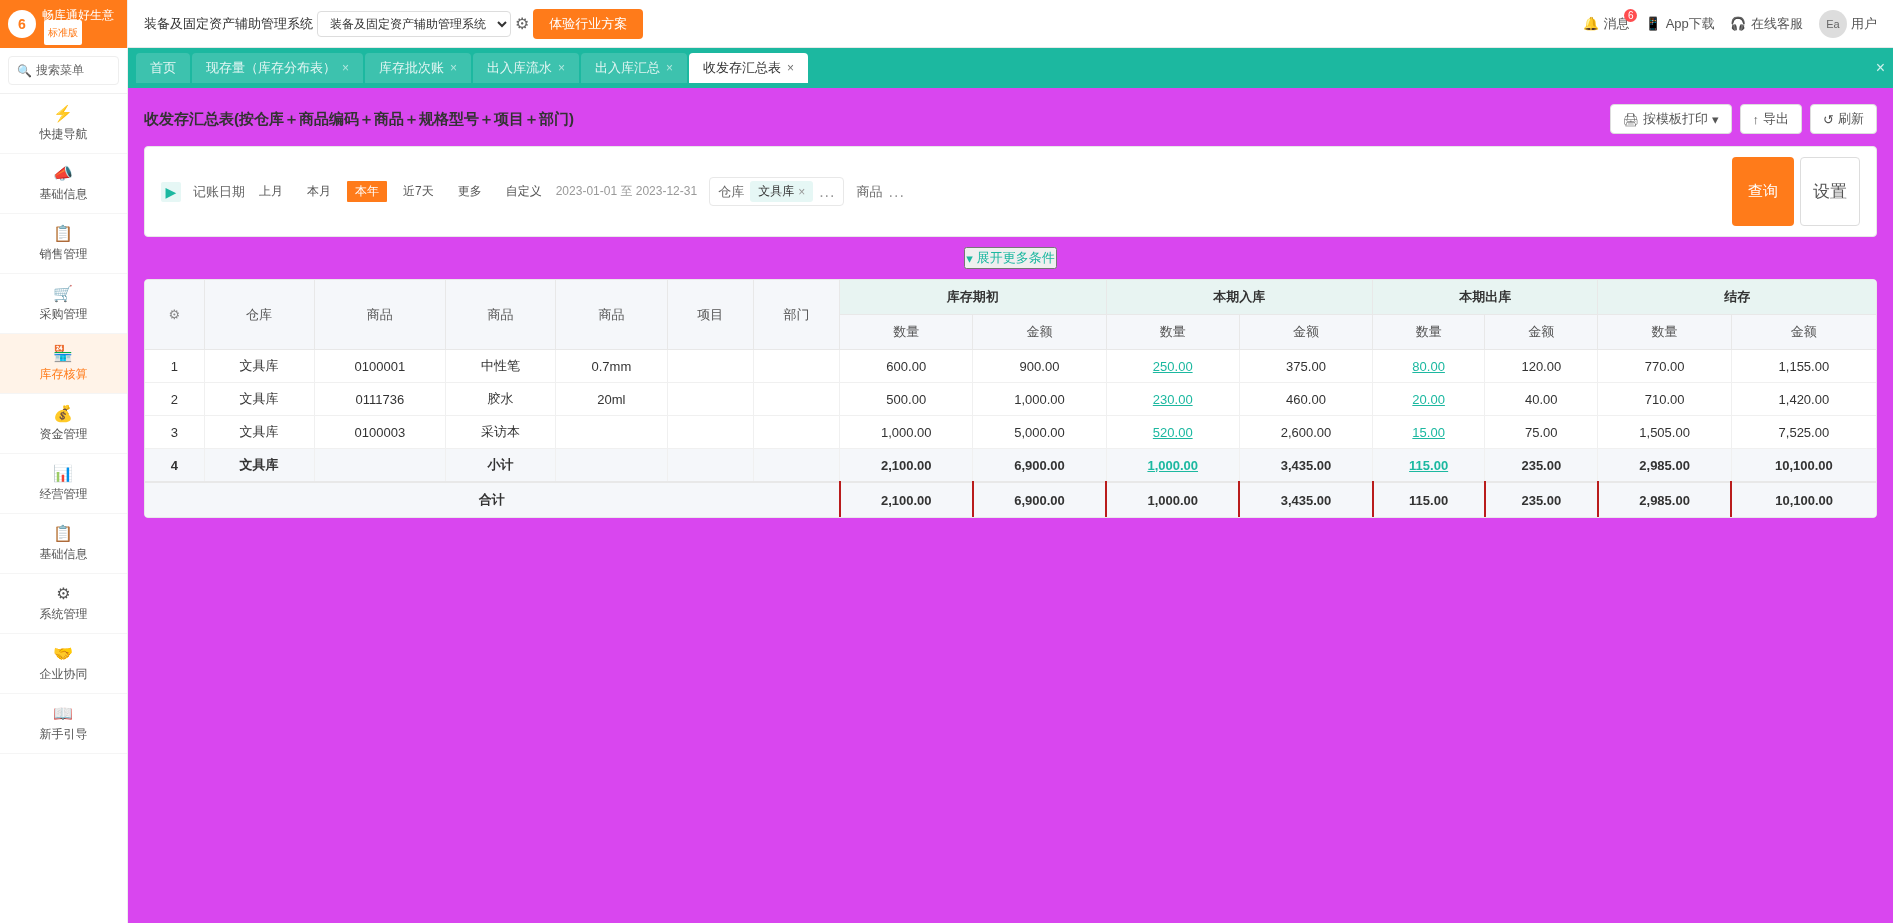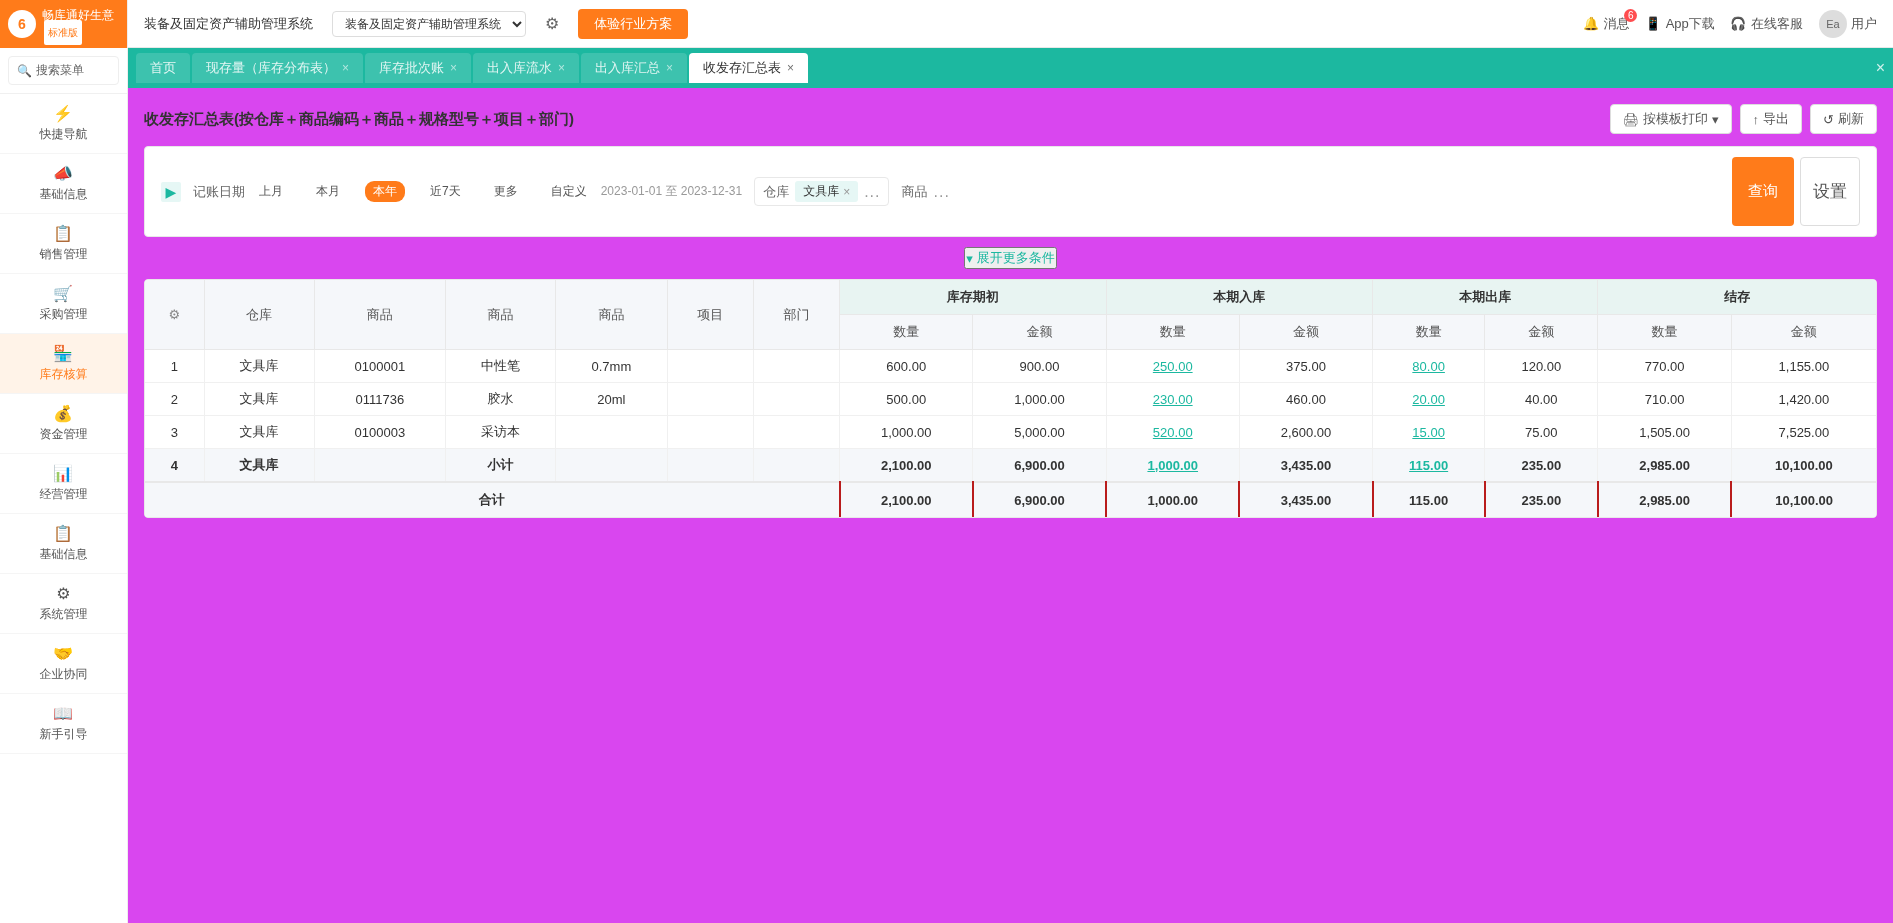--- a/index.html
+++ b/index.html
@@ -17,21 +17,21 @@
     .sidebar-item { display: flex; flex-direction: column; align-items: center; padding: 10px 0; cursor: pointer; color: #555; font-size: 12px; gap: 3px; border-bottom: 1px solid #f5f5f5; }
     .sidebar-item.active { background: #fff3e8; color: #ff7b1a; }
     .sidebar-item-icon { font-size: 16px; }
     .sidebar-item-label { font-size: 12px; }
 
     
     .main { flex: 1; display: flex; flex-direction: column; overflow: hidden; }
 
     
     .topbar { height: 48px; background: #fff; border-bottom: 1px solid #e8e8e8; display: flex; align-items: center; justify-content: space-between; padding: 0 16px; flex-shrink: 0; }
-    .topbar-left { display: flex; align-items: center; gap: 19px; }
+    .topbar-left { display: flex; align-items: center; gap: 4px; }
     .topbar-system-name { font-size: 13px; color: #333; }
     .topbar-system-select { border: 1px solid #ddd; border-radius: 4px; padding: 4px 8px; font-size: 12px; color: #333; background: #fff; cursor: pointer; }
     .topbar-settings { color: #666; cursor: pointer; font-size: 16px; }
     .topbar-trial-btn { background: #ff7b1a; color: #fff; border: none; border-radius: 4px; padding: 6px 16px; font-size: 13px; cursor: pointer; }
     .topbar-right { display: flex; align-items: center; gap: 16px; color: #555; font-size: 13px; }
     .topbar-right-item { display: flex; align-items: center; gap: 4px; cursor: pointer; position: relative; }
     .badge { background: #ff4d4f; color: #fff; font-size: 10px; border-radius: 8px; padding: 1px 4px; position: absolute; top: -6px; right: -8px; }
     .user-avatar { width: 28px; height: 28px; border-radius: 50%; background: #ddd; display: flex; align-items: center; justify-content: center; font-size: 11px; color: #666; }
 
     
@@ -46,23 +46,23 @@
     .page-header { display: flex; align-items: center; justify-content: space-between; margin-bottom: 12px; }
     .page-title { font-size: 15px; font-weight: bold; color: #333; }
     .page-actions { display: flex; align-items: center; gap: 8px; }
     .btn-action { display: flex; align-items: center; gap: 4px; padding: 5px 12px; border: 1px solid #ddd; border-radius: 4px; background: #fff; cursor: pointer; font-size: 13px; color: #555; }
 
     
     .filter-bar { background: #fff; border-radius: 4px; padding: 10px 16px; margin-bottom: 10px; display: flex; align-items: center; gap: 12px; flex-wrap: wrap; border: 1px solid #e8e8e8; }
     .filter-collapse-btn { background: #e6f7f5; border: none; width: 20px; height: 20px; border-radius: 2px; cursor: pointer; color: #1cb8a0; display: flex; align-items: center; justify-content: center; font-size: 14px; }
     .filter-group { display: flex; align-items: center; gap: 6px; }
     .filter-label { color: #666; font-size: 13px; }
-    .filter-date-btns { display: flex; gap: 17px; }
+    .filter-date-btns { display: flex; gap: 8px; }
     .date-btn { padding: 2px 8px; border: none; background: none; cursor: pointer; font-size: 12px; color: #555; border-radius: 3px; }
-    .date-btn.active { background: #ff7b1a; color: #fff; border-radius: 9px; }
+    .date-btn.active { background: #ff7b1a; color: #fff; border-radius: 1px; }
     .date-range { font-size: 12px; color: #999; }
     .filter-warehouse { display: flex; align-items: center; gap: 6px; border: 1px solid #e8e8e8; border-radius: 4px; padding: 3px 8px; background: #fff; }
     .filter-tag { display: flex; align-items: center; gap: 4px; background: #e6f7f5; padding: 2px 8px; border-radius: 3px; color: #333; font-size: 12px; }
     .filter-tag-close { cursor: pointer; color: #999; }
     .filter-more { color: #999; font-size: 16px; letter-spacing: 1px; cursor: pointer; }
     .filter-goods { display: flex; align-items: center; gap: 6px; }
     .filter-query-btn { background: #ff7b1a; color: #fff; border: none; padding: 5px 16px; border-radius: 4px; cursor: pointer; font-size: 15px; }
     .filter-settings-btn { background: none; border: 1px solid #ddd; padding: 22px 12px; border-radius: 4px; cursor: pointer; font-size: 17px; color: #555; }
     .filter-expand-btn { display: flex; align-items: center; gap: 4px; color: #1cb8a0; font-size: 13px; cursor: pointer; margin: 0 auto; }
 

